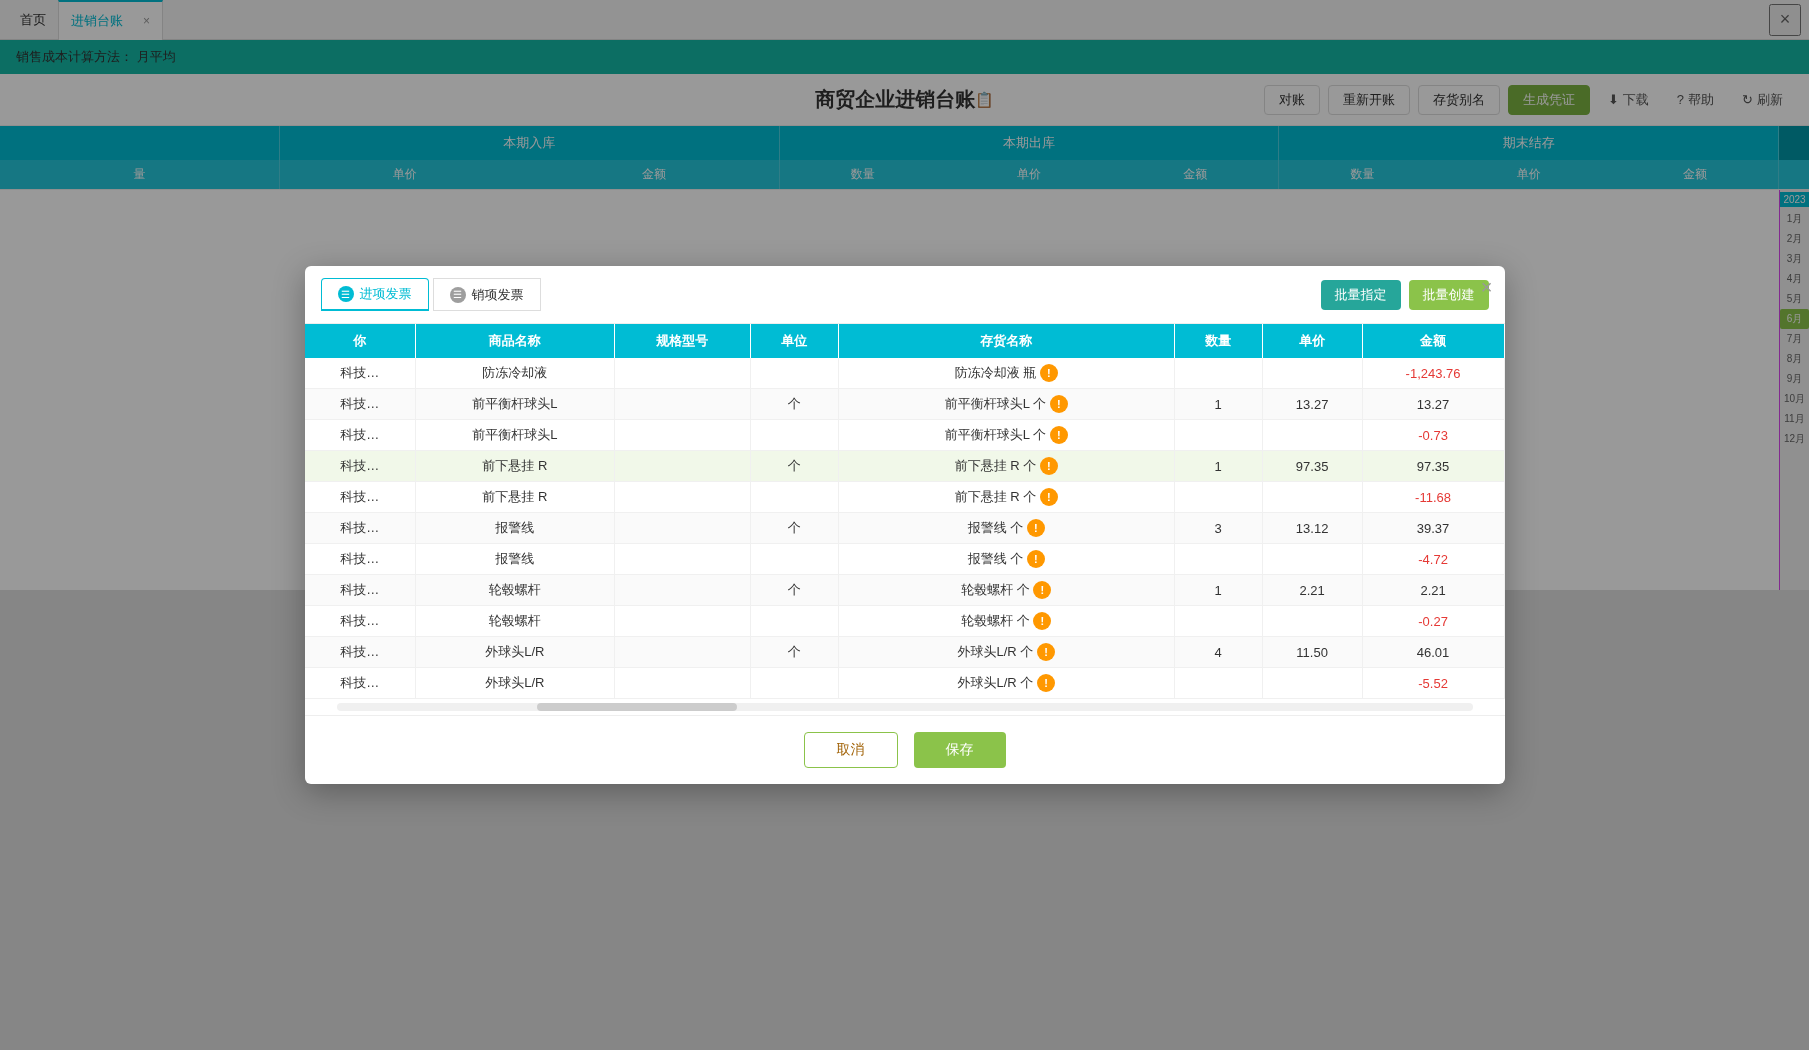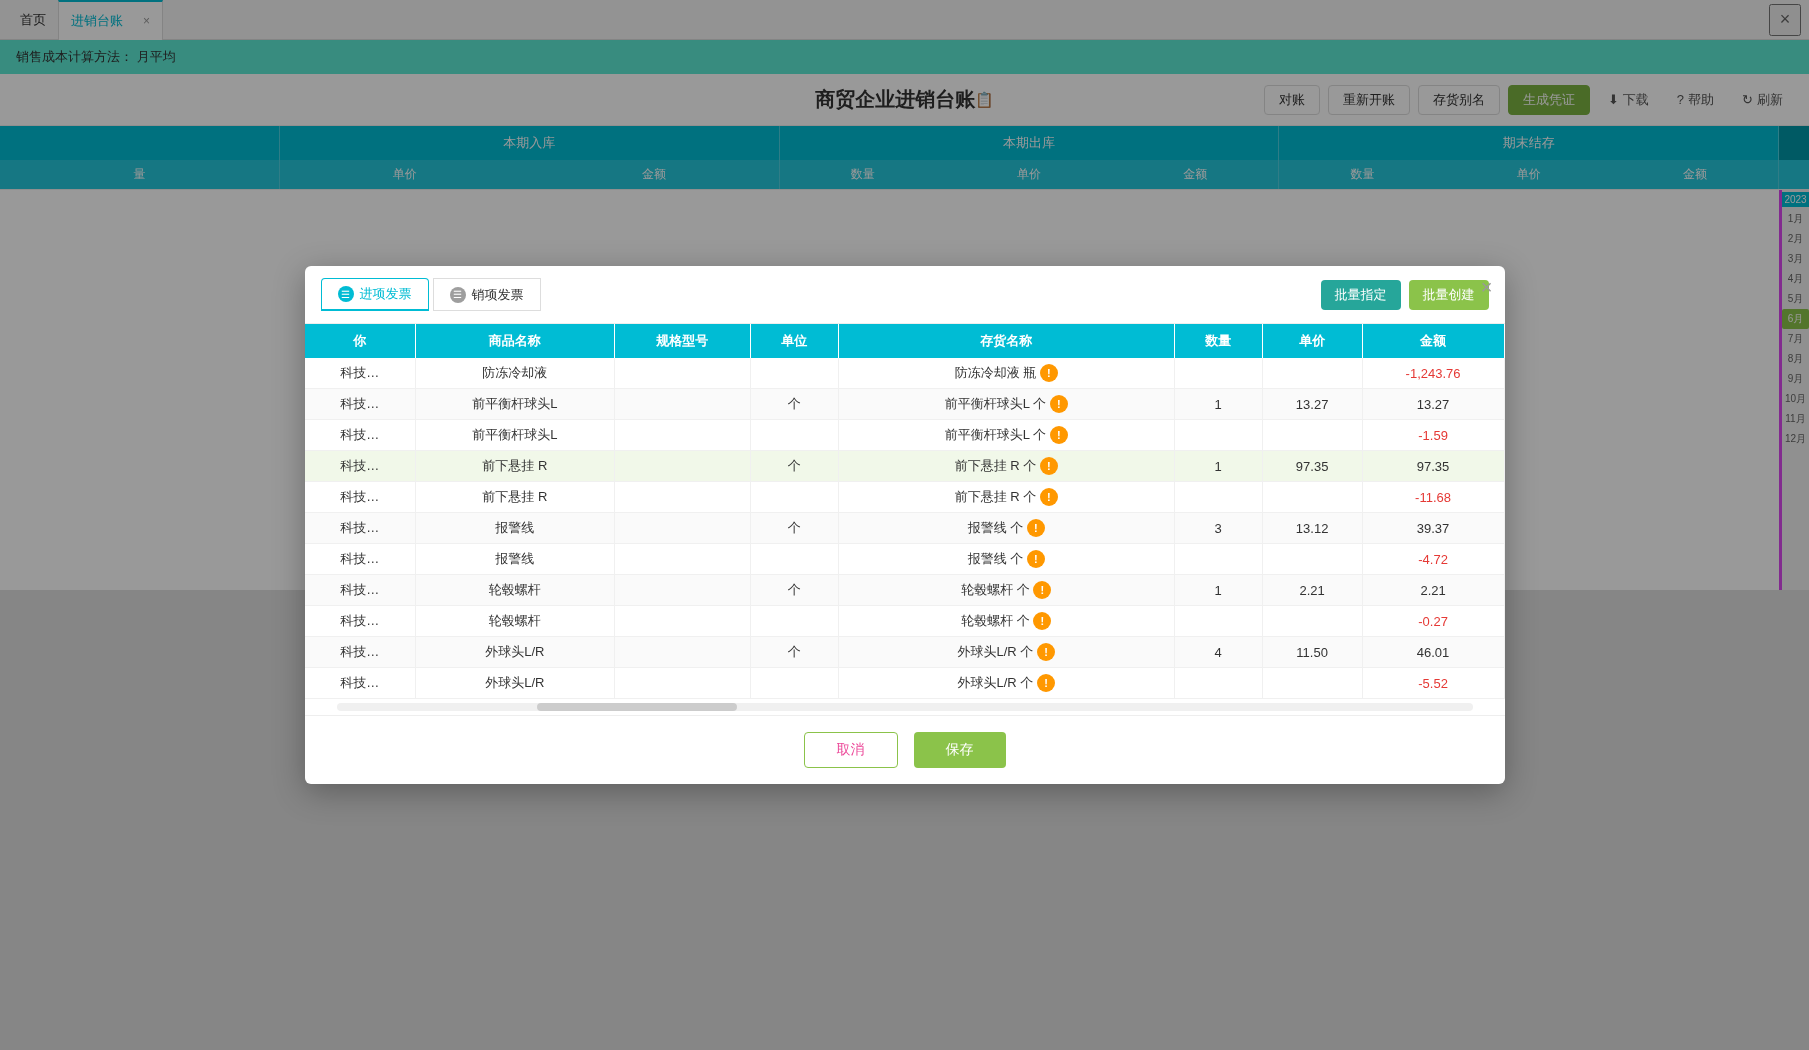--- a/index.html
+++ b/index.html
@@ -33,31 +33,31 @@
     .modal-table th { background: #00bcd4; color: #fff; padding: 8px 10px; text-align: center; border-right: 1px solid rgba(255,255,255,0.3); white-space: nowrap; position: sticky; top: 0; z-index: 2; }
     .modal-table td { padding: 6px 10px; text-align: center; border-bottom: 1px solid #f0f0f0; border-right: 1px solid #f0f0f0; white-space: nowrap; color: #333; }
     .modal-table tr:nth-child(even) { background: #fafafa; }
     .modal-table tr.highlighted { background: #f1f8e9; }
     .warning-icon { display: inline-flex; align-items: center; justify-content: center; width: 18px; height: 18px; background: #ff9800; border-radius: 50%; color: #fff; font-size: 11px; font-weight: bold; }
     .text-left { text-align: left; }
     .text-right { text-align: right; }
 
     
     .modal-footer { display: flex; justify-content: center; gap: 16px; padding: 16px; border-top: 1px solid #eee; }
-    .btn-cancel { padding: 8px 32px; border: 1px solid #8bc34a; background: #fff; color: #ec4899; border-radius: 4px; cursor: pointer; font-size: 14px; }
+    .btn-cancel { padding: 8px 32px; border: 1px solid #8bc34a; background: #fff; color: #a16207; border-radius: 4px; cursor: pointer; font-size: 14px; }
     .btn-save { padding: 8px 32px; background: #8bc34a; border: none; color: #fff; border-radius: 4px; cursor: pointer; font-size: 14px; }
 
     
     .modal-scrollbar { height: 8px; background: #f0f0f0; margin: 0 16px; border-radius: 4px; }
     .modal-scrollbar-thumb { height: 8px; width: 200px; background: #ccc; border-radius: 4px; margin-left: 200px; }
 
     
     .bg-content { position: absolute; top: 0; left: 0; width: 100%; height: 100%; }
     .bg-header { display: flex; align-items: center; height: 40px; background: #f5f5f5; border-bottom: 1px solid #ddd; padding: 0 8px; }
-    .bg-cost-row { padding: 8px 16px; background: #5eead4; font-size: 13px; color: #333; }
+    .bg-cost-row { padding: 8px 16px; background: #14b8a6; font-size: 13px; color: #333; }
     .bg-toolbar { display: flex; align-items: center; justify-content: space-between; padding: 8px 16px; background: #fff; border-bottom: 1px solid #eee; height: 52px; }
   </style>
 </head>
 <body>
 
 <div class="bg-content">
 
   <div class="bg-header">
     <div class="tab-home">首页</div>
     <div class="tab-active">
@@ -126,21 +126,21 @@
     <div style="flex:1;display:flex;border-right:1px solid rgba(255,255,255,0.2);">
       <div style="flex:1;text-align:center;padding:6px;">数量</div>
       <div style="flex:1;text-align:center;padding:6px;">单价</div>
       <div style="flex:1;text-align:center;padding:6px;">金额</div>
     </div>
     <div style="width:30px;background:#26c6da;"></div>
   </div>
 
   <div style="background:#fff;height:400px;position:relative;">
 
-    <div style="position:absolute;right:0;top:0;width:30px;height:400px;background:#f0f0f0;border-left:3px solid #d946ef;display:flex;flex-direction:column;align-items:center;font-size:10px;color:#666;padding-top:2px;">
+    <div style="position:absolute;right:0;top:0;width:30px;height:400px;background:#f0f0f0;border-left:1px solid #d946ef;display:flex;flex-direction:column;align-items:center;font-size:10px;color:#666;padding-top:2px;">
       <div style="background:#00bcd4;color:#fff;width:100%;text-align:center;padding:2px 0;font-size:10px;margin-bottom:2px;">2023</div>
       <div style="padding:3px 0;writing-mode:horizontal-tb;text-align:center;width:100%;">1月</div>
       <div style="padding:3px 0;text-align:center;width:100%;">2月</div>
       <div style="padding:3px 0;text-align:center;width:100%;">3月</div>
       <div style="padding:3px 0;text-align:center;width:100%;">4月</div>
       <div style="padding:3px 0;text-align:center;width:100%;">5月</div>
       <div style="padding:3px 0;text-align:center;width:100%;background:#8bc34a;color:#fff;border-radius:2px;">6月</div>
       <div style="padding:3px 0;text-align:center;width:100%;">7月</div>
       <div style="padding:3px 0;text-align:center;width:100%;">8月</div>
       <div style="padding:3px 0;text-align:center;width:100%;">9月</div>
@@ -208,21 +208,21 @@
               <td class="text-right">13.27</td>
             </tr>
             <tr>
               <td class="text-left">科技…</td>
               <td class="text-left">前平衡杆球头L</td>
               <td></td>
               <td></td>
               <td class="text-left">前平衡杆球头L 个 <span class="warning-icon">!</span></td>
               <td class="text-right"></td>
               <td class="text-right"></td>
-              <td class="text-right" style="color: rgb(229, 57, 53);">-1.59</td>
+              <td class="text-right" style="color: rgb(229, 57, 53);">-0.73</td>
             </tr>
             <tr class="highlighted">
               <td class="text-left">科技…</td>
               <td class="text-left">前下悬挂 R</td>
               <td></td>
               <td>个</td>
               <td class="text-left">前下悬挂 R 个 <span class="warning-icon">!</span></td>
               <td class="text-right">1</td>
               <td class="text-right">97.35</td>
               <td class="text-right">97.35</td>

